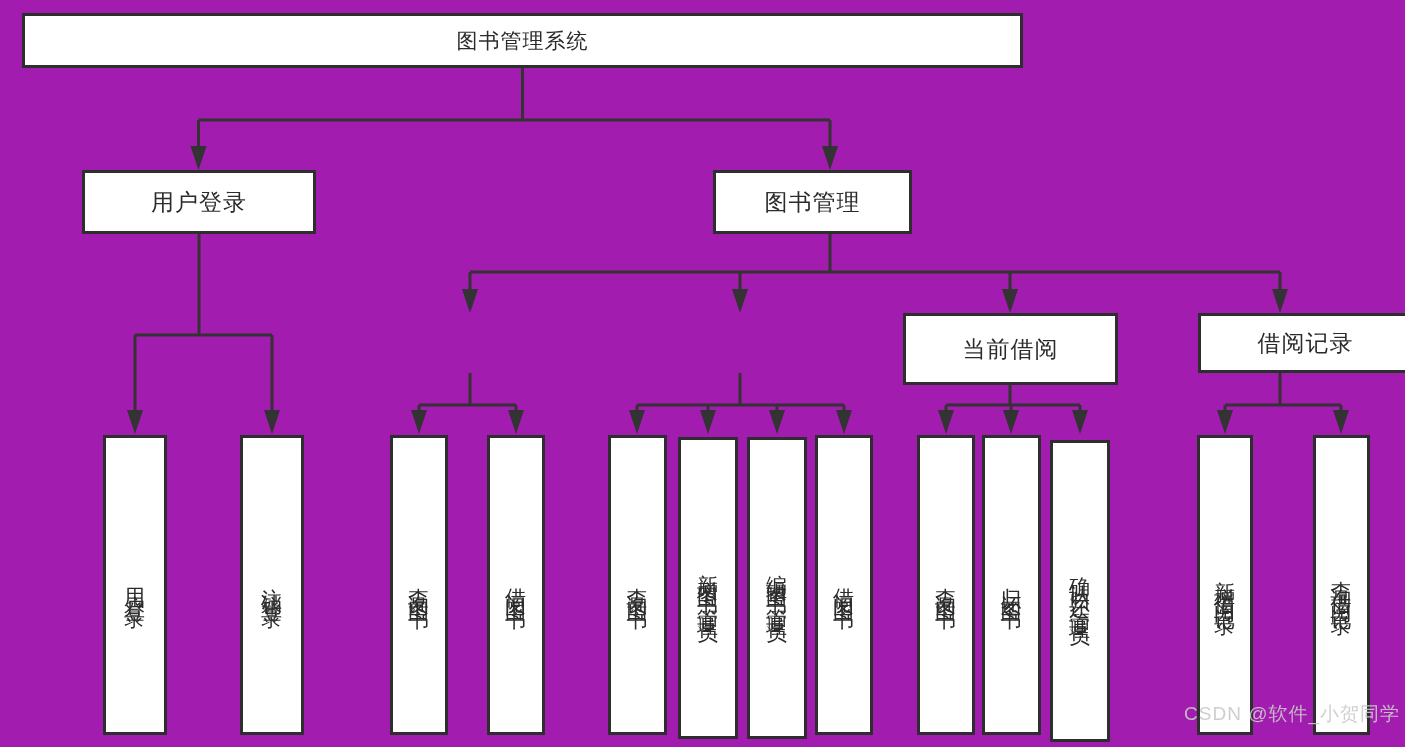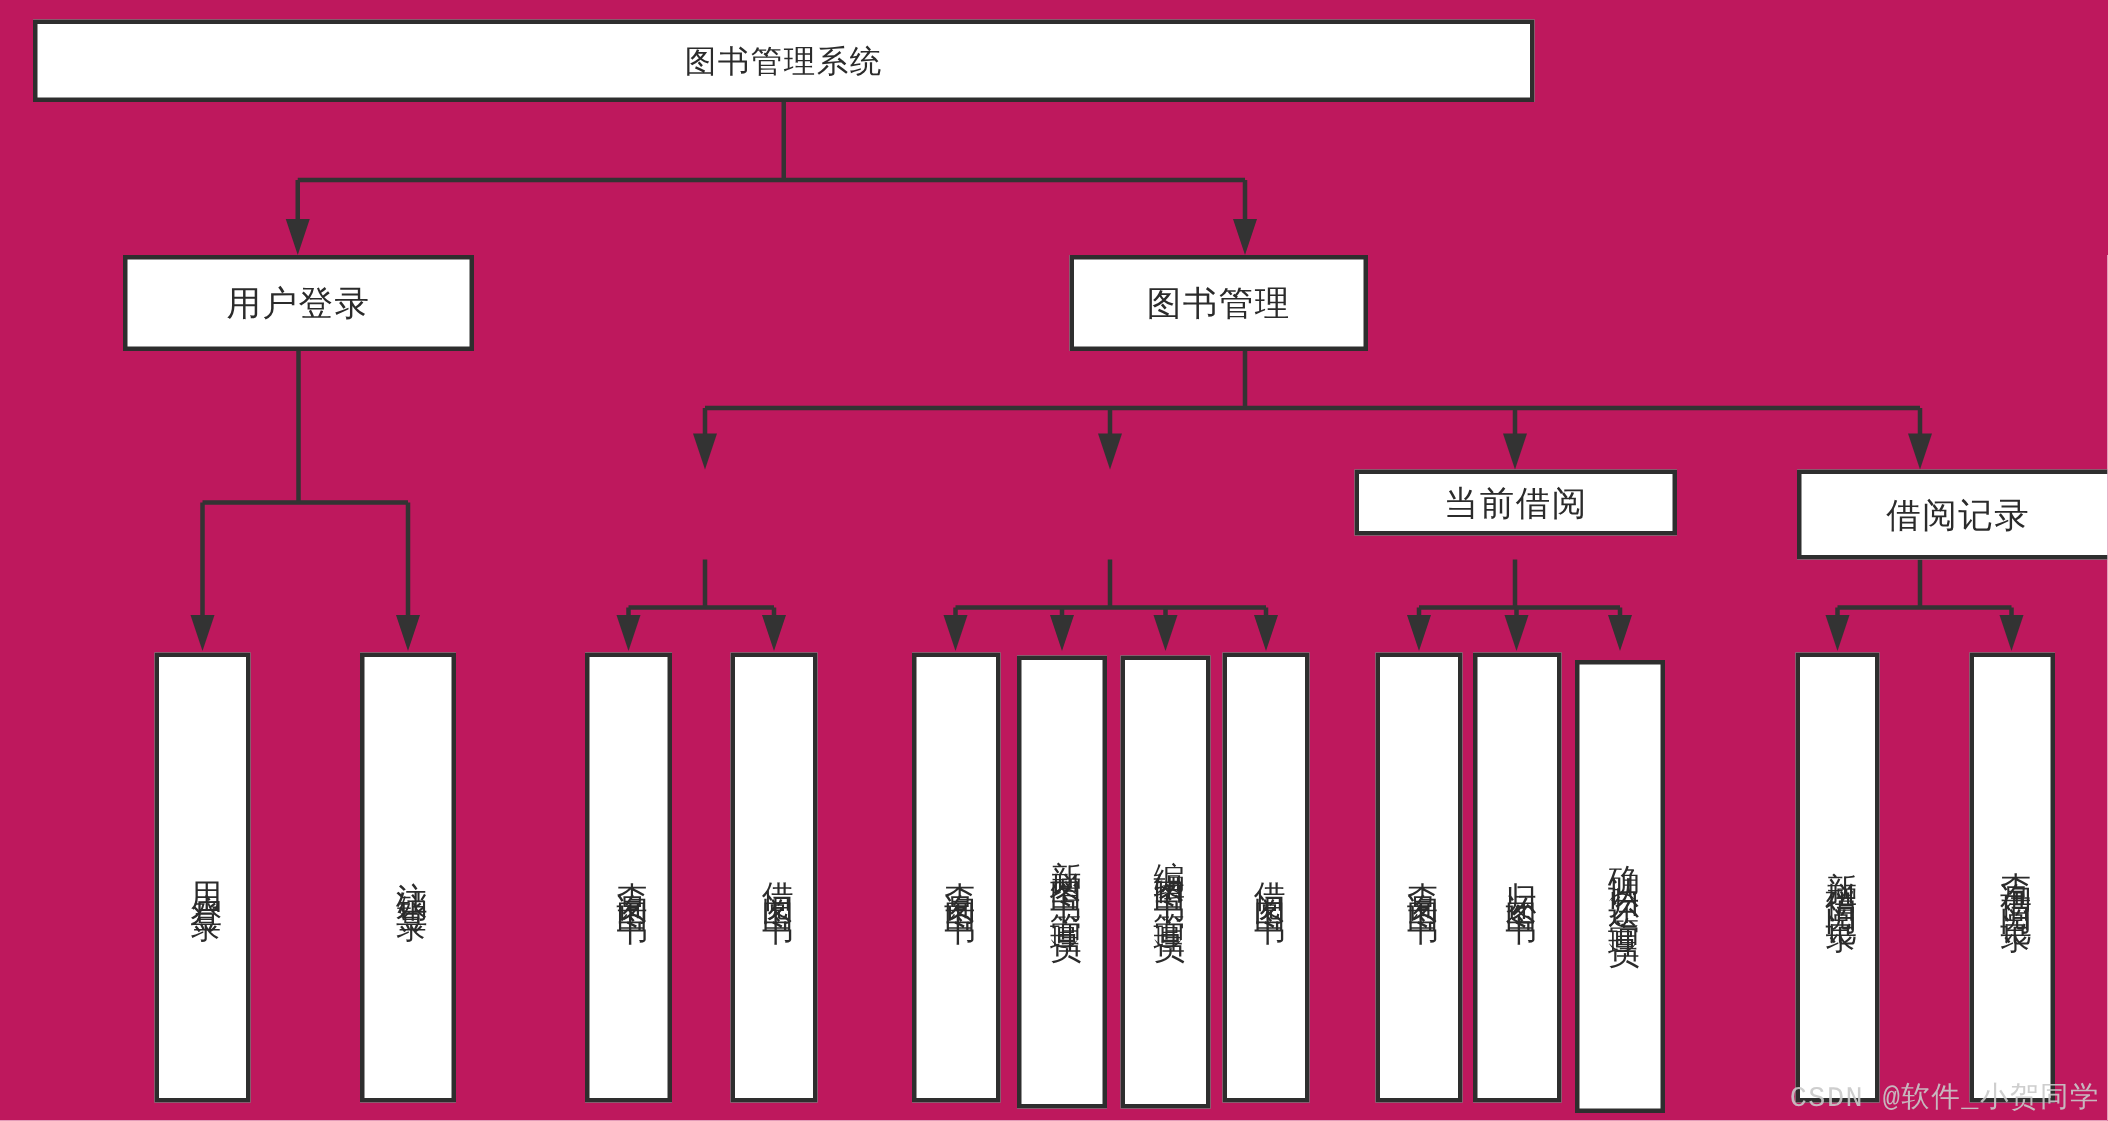--- a/index.html
+++ b/index.html
@@ -5,23 +5,22 @@
   html, body {
     margin: 0;
     padding: 0;
     background: #ffffff;
     font-family: "Liberation Sans", "DejaVu Sans", sans-serif;
   }
   .canvas {
     position: relative;
     width: 1405px;
     height: 747px;
-    background: #be185d;
+    background: #a21caf;
     overflow: hidden;
-    font-family: Liberation Mono, monospace;
   }
   .connectors {
     position: absolute;
     left: 0; top: 0;
     width: 1405px;
     height: 747px;
   }
   .connectors path {
     stroke: #333333;
     stroke-width: 3;
@@ -53,21 +52,21 @@
     writing-mode: vertical-rl;
     text-orientation: mixed;
     font-size: 21px;
     letter-spacing: 7px;
     line-height: 1;
     color: #2b2b2b;
   }
   .watermark {
     position: absolute;
     right: 5px;
-    bottom: 3px;
+    bottom: 20px;
     font-size: 19px;
     color: #c9c9c9;
     opacity: 0.9;
     white-space: nowrap;
     z-index: 10;
     letter-spacing: 1px;
   }
 </style>
 </head>
 <body>
@@ -114,21 +113,21 @@
     <span>图书管理系统</span>
   </div>
 
   <div class="node hnode" style="left:82px; top:170px; width:234px; height:64px;">
     <span>用户登录</span>
   </div>
   <div class="node hnode" style="left:713px; top:170px; width:199px; height:64px;">
     <span>图书管理</span>
   </div>
 
-  <div class="node hnode" style="left:903px; top:313px; width:215px; height:44px;">
+  <div class="node hnode" style="left:903px; top:313px; width:215px; height:72px;">
     <span>当前借阅</span>
   </div>
   <div class="node hnode" style="left:1198px; top:313px; width:215px; height:60px;">
     <span>借阅记录</span>
   </div>
 
   <div class="node vnode" style="left:103px; top:435px; width:64px; height:300px;">
     <span class="vtext">用户登录</span>
   </div>
   <div class="node vnode" style="left:240px; top:435px; width:64px; height:300px;">

